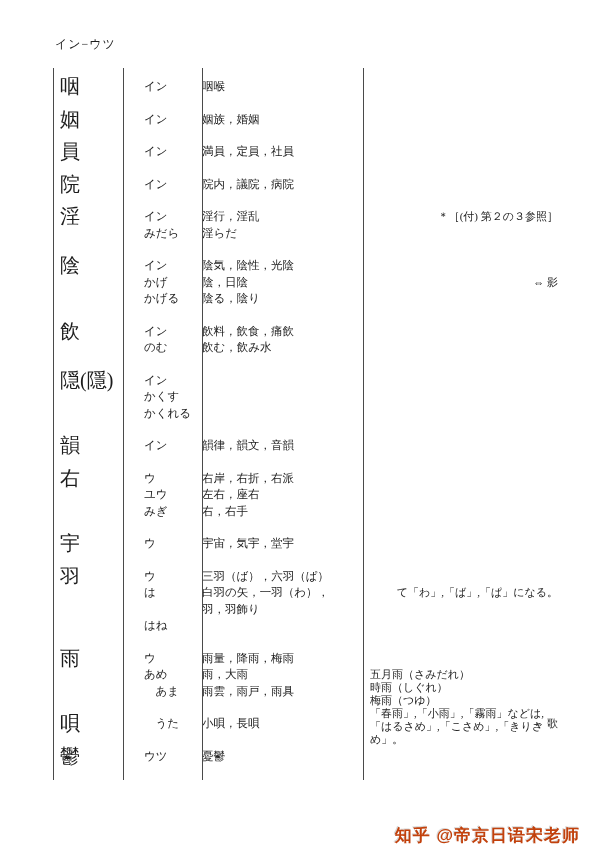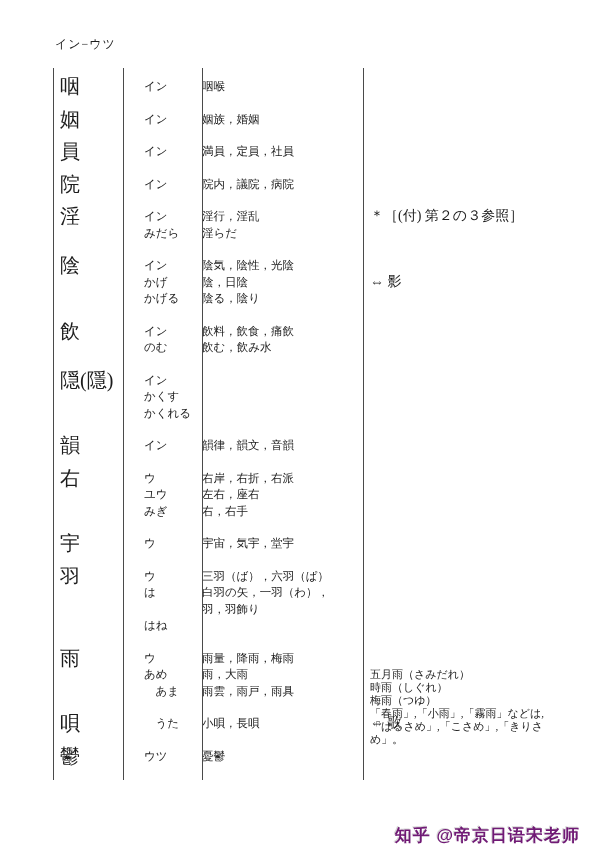--- a/index.html
+++ b/index.html
@@ -37,31 +37,31 @@
     white-space:nowrap;
     letter-spacing:0px;
   }
   .cell-reading{padding-left:21px;}
   .cell-examples{}
   .cell-notes{padding-left:7px;position:relative;}
   .line{
     font-size:11.5px;line-height:16.5px;
     white-space:pre;height:16.5px;
   }
-  .cell-notes .line{font-size:14px;white-space:pre;}
+  .cell-notes .line{font-size:11px;white-space:pre;text-align:right;}
   .note-block{
     position:absolute;top:1px;left:7px;width:196px;
     font-size:11px;line-height:13px;
     white-space:pre-line;
     margin-top:17px;
   }
   .watermark{
     position:absolute;right:20px;top:824px;
     font-size:17px;font-weight:bold;letter-spacing:1px;
-    color:#701a75;
+    color:#c2410c;
     text-shadow:1px 1px 0 #ffffff,-1px -1px 0 #d6d6d6;
     font-family:"Liberation Sans","DejaVu Sans",sans-serif;
   }
 </style>
 </head>
 <body>
 
 <div class="header">イン−ウツ</div>
 
 <div class="table">
@@ -253,20 +253,21 @@
           <div class="line"></div>
           <div class="line">はね</div>
         </div>
         <div class="cell cell-examples">
           <div class="line">三羽（ば），六羽（ぱ）</div>
           <div class="line">白羽の矢，一羽（わ），</div>
           <div class="line">羽，羽飾り</div>
         </div>
         <div class="cell cell-notes">
           <div class="line"></div>
+          <div class="line">て「わ」,「ば」,「ぱ」になる。</div>
           <div class="line"></div>
         </div>
       </div>
       <div class="row">
         <div class="cell cell-kanji">
           <div class="kanji">雨</div>
         </div>
         <div class="cell cell-reading">
           <div class="line">ウ</div>
           <div class="line">あめ</div>

